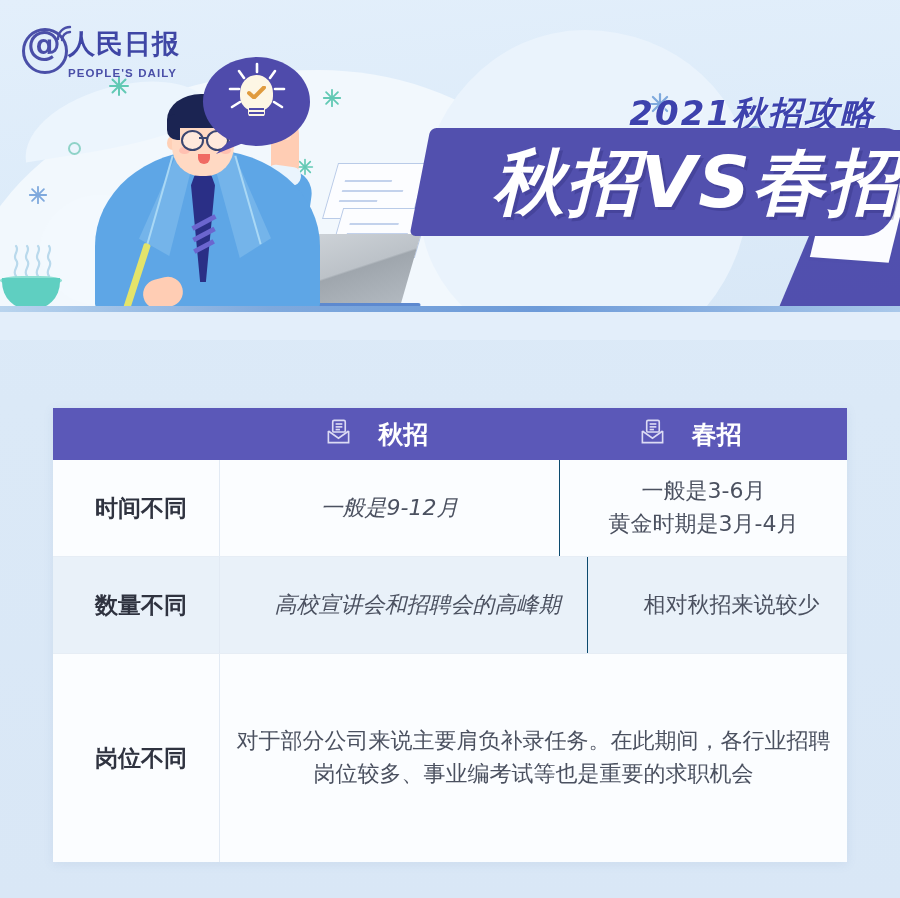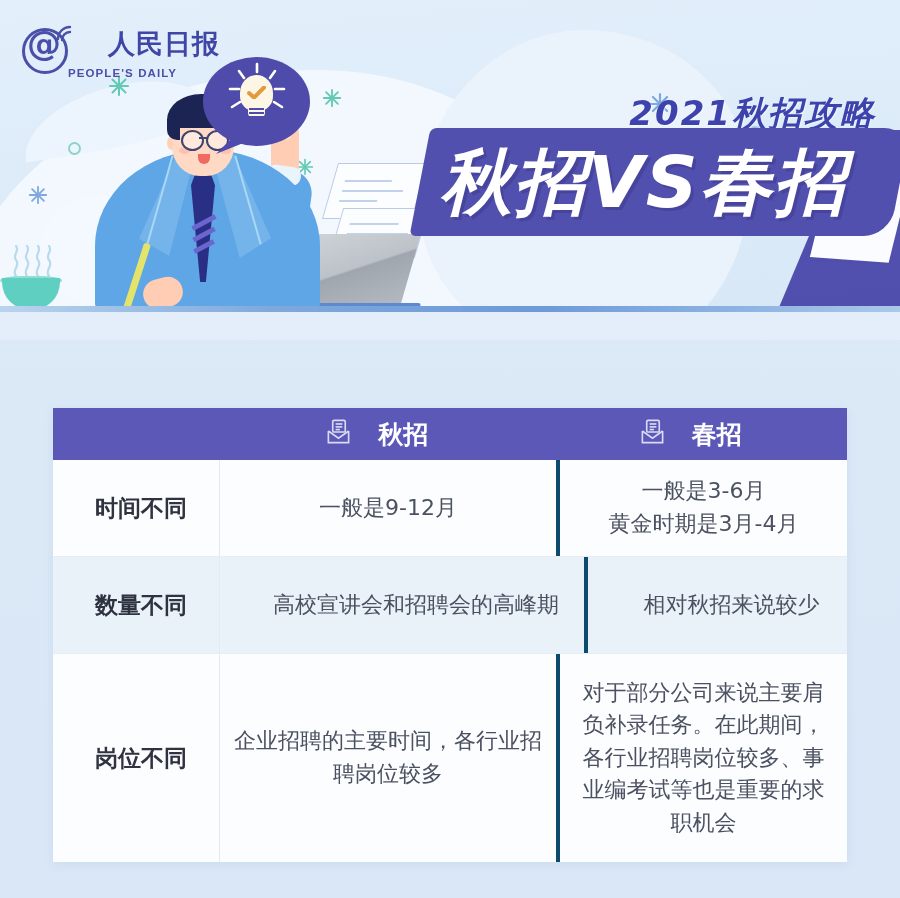--- a/index.html
+++ b/index.html
@@ -403,21 +403,20 @@
   }
   .logo-name {
     position: absolute;
     left: 46px; top: 0px;
     font-size: 27px;
     font-weight: bold;
     color: #3f46a5;
     letter-spacing: 1px;
     font-family: Liberation Mono, monospace;
     white-space: nowrap;
-    margin-left: 40px;
   }
   .logo-sub {
     position: absolute;
     left: 46px; top: 33px;
     font-size: 11.5px;
     font-weight: bold;
     color: #4a4fa8;
     letter-spacing: 1.1px;
     white-space: nowrap;
     margin-top: 8px;
@@ -444,21 +443,21 @@
     background: #5250ae;
     transform: skewX(-11deg);
     border-radius: 6px 26px 26px 6px;
   }
   .banner-title {
     position: absolute;
     left: 440px; top: 133px;
     width: 460px;
     height: 98px;
     line-height: 98px;
-    text-align: left;
+    text-align: right;
     font-size: 72px;
     font-weight: bold;
     font-style: italic;
     color: #ffffff;
     letter-spacing: 2px;
     font-family: "DejaVu Sans", "Liberation Sans", sans-serif;
     white-space: nowrap;
     text-shadow: 3px 3px 0 rgba(40,40,110,.28);
   }
 
@@ -517,21 +516,22 @@
     font-weight: bold;
     color: #2f3340;
     font-size: 23px;
     justify-content: center;
     border-right: 1px solid #e2eaf4;
     padding-left: 22px;
   }
   .t-cell.c1 {
     width: 340px;
     flex: none;
-    border-right: 4px solid #0c4a6e;
+    border-right: 1px solid #0c4a6e;
+    font-style: italic;
   }
   .t-cell.c2 { flex: 1; }
 
   .r1 { min-height: 96px; }
   .r2 { min-height: 96px; }
   .r3 { min-height: 208px; }
 
   .t-cell .txt { display: block; text-align: center; }
 </style>
 </head>
@@ -772,18 +772,17 @@
     </div>
 
     <div class="t-row even r2">
       <div class="t-cell label">数量不同</div>
       <div class="t-cell c1">高校宣讲会和招聘会的高峰期</div>
       <div class="t-cell c2">相对秋招来说较少</div>
     </div>
 
     <div class="t-row odd r3">
       <div class="t-cell label">岗位不同</div>
-      <div class="t-cell c1">企业招聘的主要时间，各行业招聘岗位较多</div>
       <div class="t-cell c2">对于部分公司来说主要肩负补录任务。在此期间，各行业招聘岗位较多、事业编考试等也是重要的求职机会</div>
     </div>
 
   </div>
 </div>
 
 </body></html>

